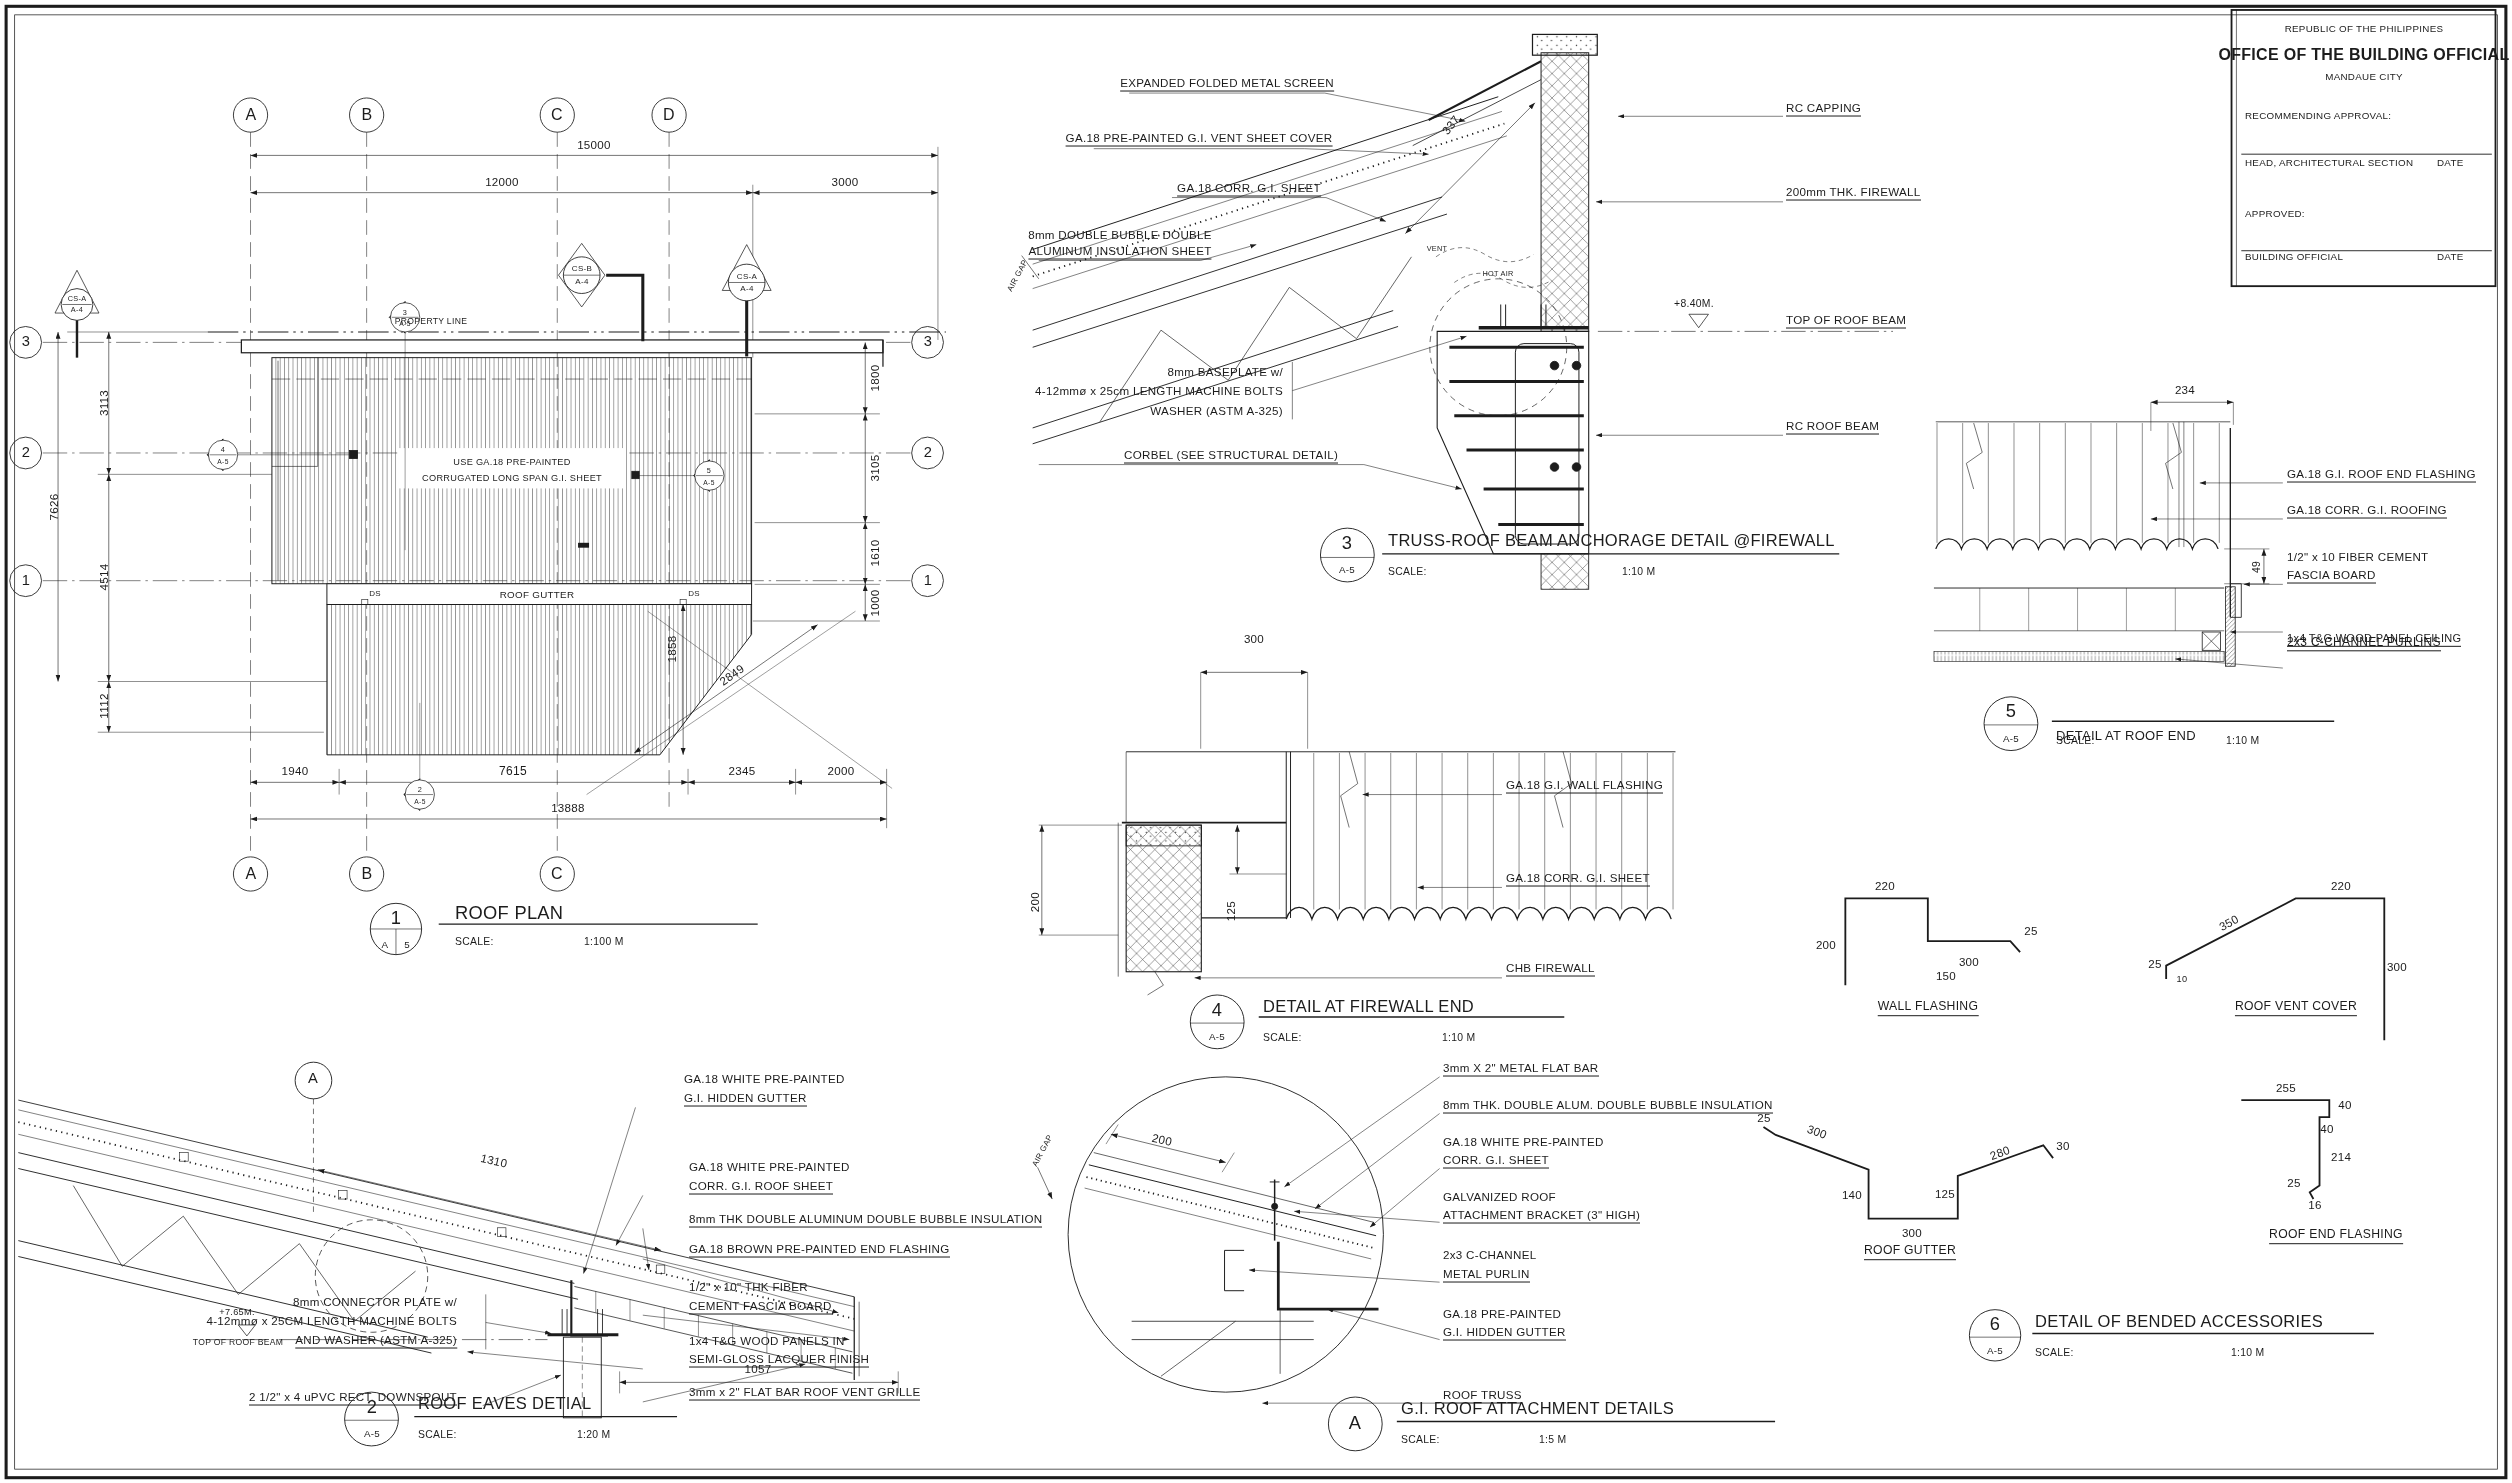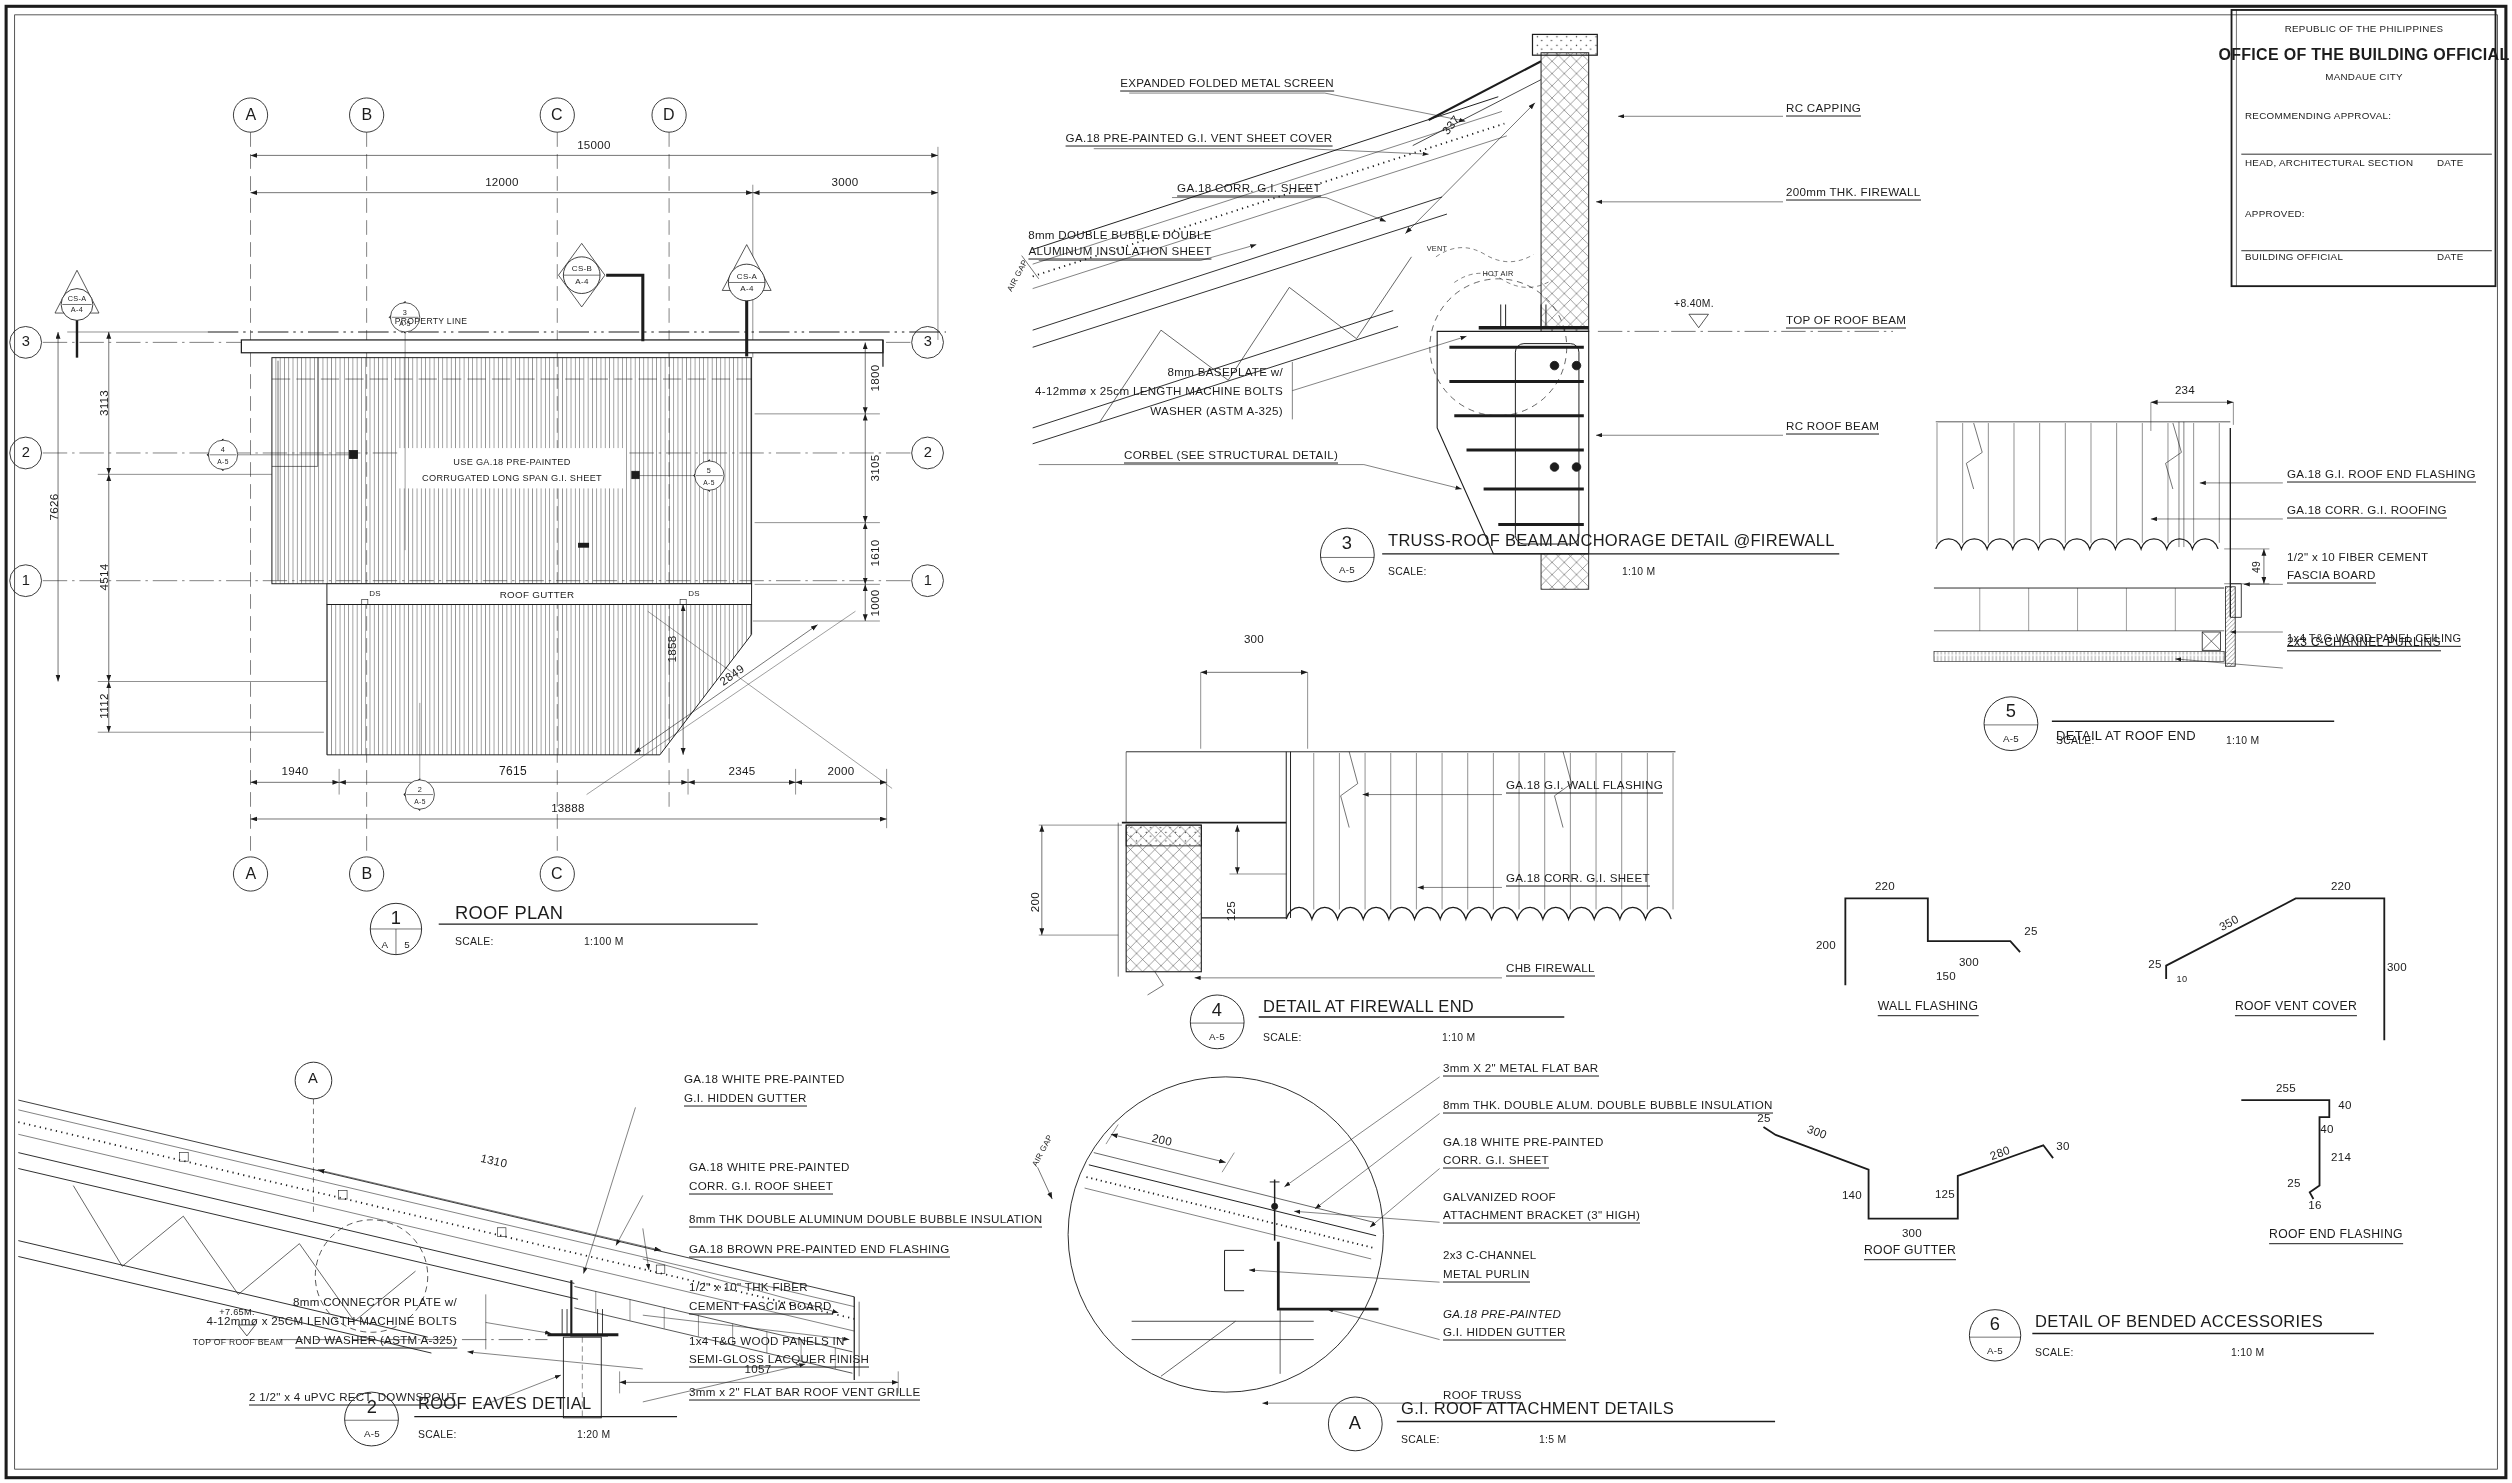--- a/index.html
+++ b/index.html
@@ -539,21 +539,21 @@
       <div class="lbl" style="left: 418px; top: 1435px; font-size: 10.4px; transform: translate(0px, -50%) rotate(0deg);">SCALE:</div>
       <div class="lbl" style="left: 577px; top: 1435px; font-size: 10.4px; transform: translate(0px, -50%) rotate(0deg);">1:20  M</div>
       <div class="lbl ul" style="left: 1443px; top: 1069px; font-size: 11.6px; transform: translate(0px, -50%) rotate(0deg);">3mm X 2" METAL FLAT BAR</div>
       <div class="lbl ul" style="left: 1443px; top: 1106px; font-size: 11.6px; transform: translate(0px, -50%) rotate(0deg);">8mm THK. DOUBLE ALUM. DOUBLE BUBBLE INSULATION</div>
       <div class="lbl" style="left: 1443px; top: 1142px; font-size: 11.6px; transform: translate(0px, -50%) rotate(0deg);">GA.18 WHITE PRE-PAINTED</div>
       <div class="lbl ul" style="left: 1443px; top: 1161px; font-size: 11.6px; transform: translate(0px, -50%) rotate(0deg);">CORR. G.I. SHEET</div>
       <div class="lbl" style="left: 1443px; top: 1197px; font-size: 11.6px; transform: translate(0px, -50%) rotate(0deg);">GALVANIZED ROOF</div>
       <div class="lbl ul" style="left: 1443px; top: 1216px; font-size: 11.6px; transform: translate(0px, -50%) rotate(0deg);">ATTACHMENT BRACKET (3" HIGH)</div>
       <div class="lbl" style="left: 1443px; top: 1255px; font-size: 11.6px; transform: translate(0px, -50%) rotate(0deg);">2x3 C-CHANNEL</div>
       <div class="lbl ul" style="left: 1443px; top: 1275px; font-size: 11.6px; transform: translate(0px, -50%) rotate(0deg);">METAL PURLIN</div>
-      <div class="lbl" style="left: 1443px; top: 1314px; font-size: 11.6px; transform: translate(0px, -50%) rotate(0deg); font-style: italic;">GA.18 PRE-PAINTED</div>
+      <div class="lbl" style="left: 1443px; top: 1314px; font-size: 11.6px; transform: translate(0px, -50%) rotate(0deg);">GA.18 PRE-PAINTED</div>
       <div class="lbl ul" style="left: 1443px; top: 1333px; font-size: 11.6px; transform: translate(0px, -50%) rotate(0deg);">G.I. HIDDEN GUTTER</div>
       <div class="lbl ul" style="left: 1443px; top: 1396px; font-size: 11.6px; transform: translate(0px, -50%) rotate(0deg);">ROOF TRUSS</div>
       <div class="lbl" style="left: 1162px; top: 1140px; font-size: 11.6px; transform: translate(-50%, -50%) rotate(13deg);">200</div>
       <div class="lbl" style="left: 1043px; top: 1151px; font-size: 8px; transform: translate(-50%, -50%) rotate(-62deg);">AIR GAP</div>
       <div class="lbl" style="left: 1355px; top: 1423px; font-size: 18.3px; transform: translate(-50%, -50%) rotate(0deg);">A</div>
       <div class="lbl" style="left: 1401px; top: 1409px; font-size: 16.5px; transform: translate(0px, -50%) rotate(0deg);">G.I. ROOF ATTACHMENT DETAILS</div>
       <div class="lbl" style="left: 1401px; top: 1440px; font-size: 10.4px; transform: translate(0px, -50%) rotate(0deg);">SCALE:</div>
       <div class="lbl" style="left: 1531px; top: 1440px; font-size: 10.4px; transform: translate(0px, -50%) rotate(0deg); margin-left: 8px;">1:5  M</div>
     </div>
 </div>

